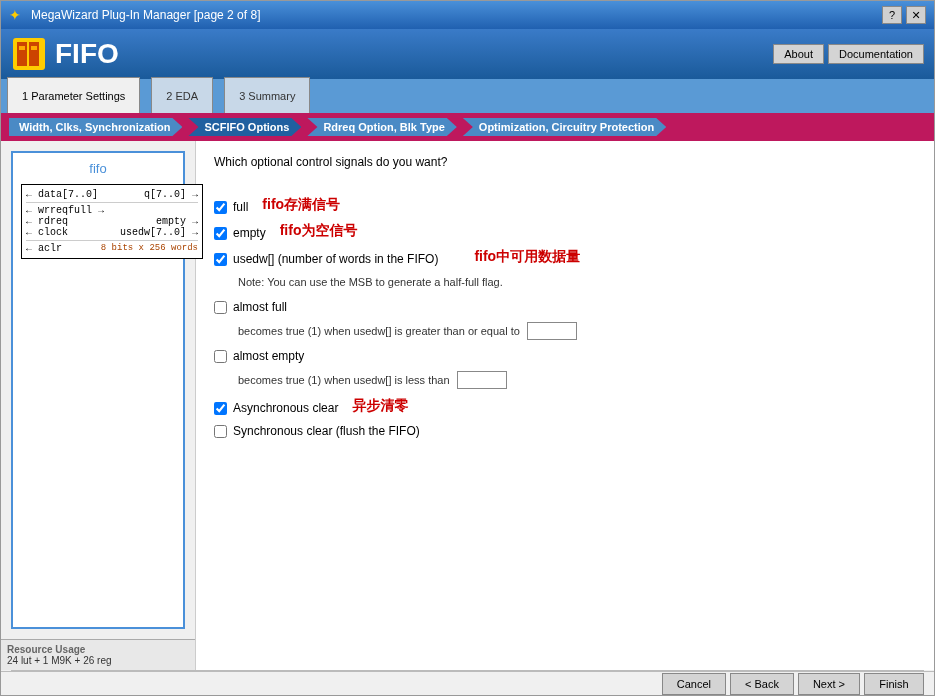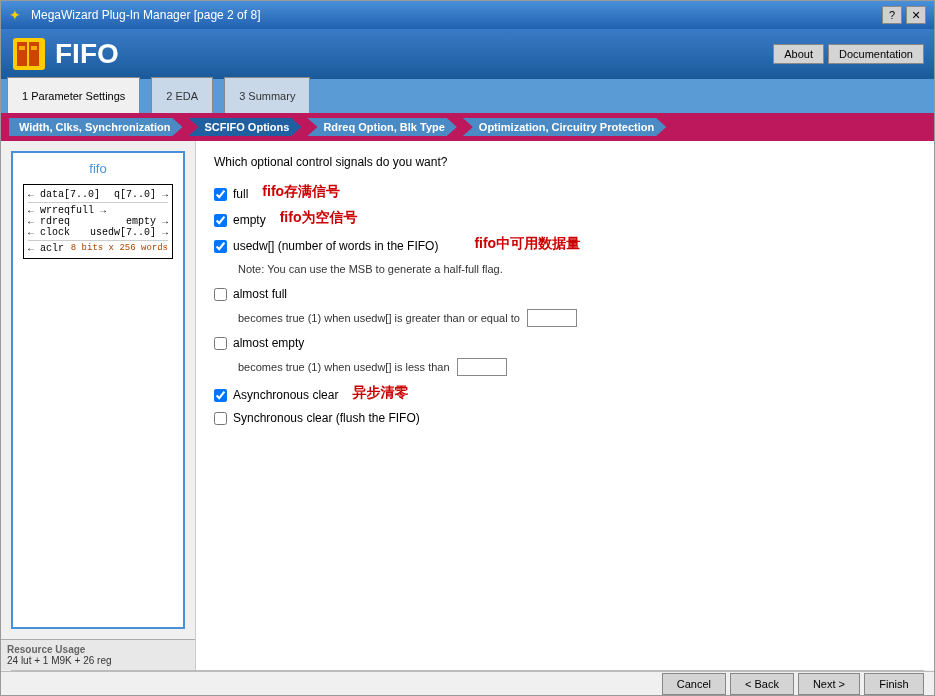--- a/index.html
+++ b/index.html
@@ -213,21 +213,21 @@
 
     .right-panel {
       flex: 1;
       background: white;
       padding: 14px 18px;
       overflow-y: auto;
     }
 
     .panel-question {
       font-size: 12px;
-      margin-bottom: 14px;
+      margin-bottom: 27px;
       color: #000;
     }
 
     .option-row {
       display: flex;
       align-items: flex-end;
       margin-bottom: 8px;
       gap: 6px;
     }
 
@@ -354,21 +354,21 @@
       <span>Optimization, Circuitry Protection</span>
     </div>
   </div>
 
   <div class="main-content">
 
     <div class="left-panel">
       <div class="fifo-diagram">
         <div class="fifo-title">fifo</div>
 
-        <div style="border:1px solid #000; width:150px; margin:0 auto; padding:4px; font-family:'Courier New',monospace; font-size:10px; background:white;">
+        <div style="border:1px solid #000; width:182px; margin:0 auto; padding:4px; font-family:'Courier New',monospace; font-size:10px; background:white;">
           <div style="display:flex; justify-content:space-between; border-bottom:1px solid #ccc; padding-bottom:2px; margin-bottom:2px;">
             <span>← data[7..0]</span>
             <span>q[7..0] →</span>
           </div>
           <div style="display:flex; justify-content:flex-start;">
             <span>← wrreq</span>
             <span>full →</span>
           </div>
           <div style="display:flex; justify-content:space-between;">
             <span>← rdreq</span>

